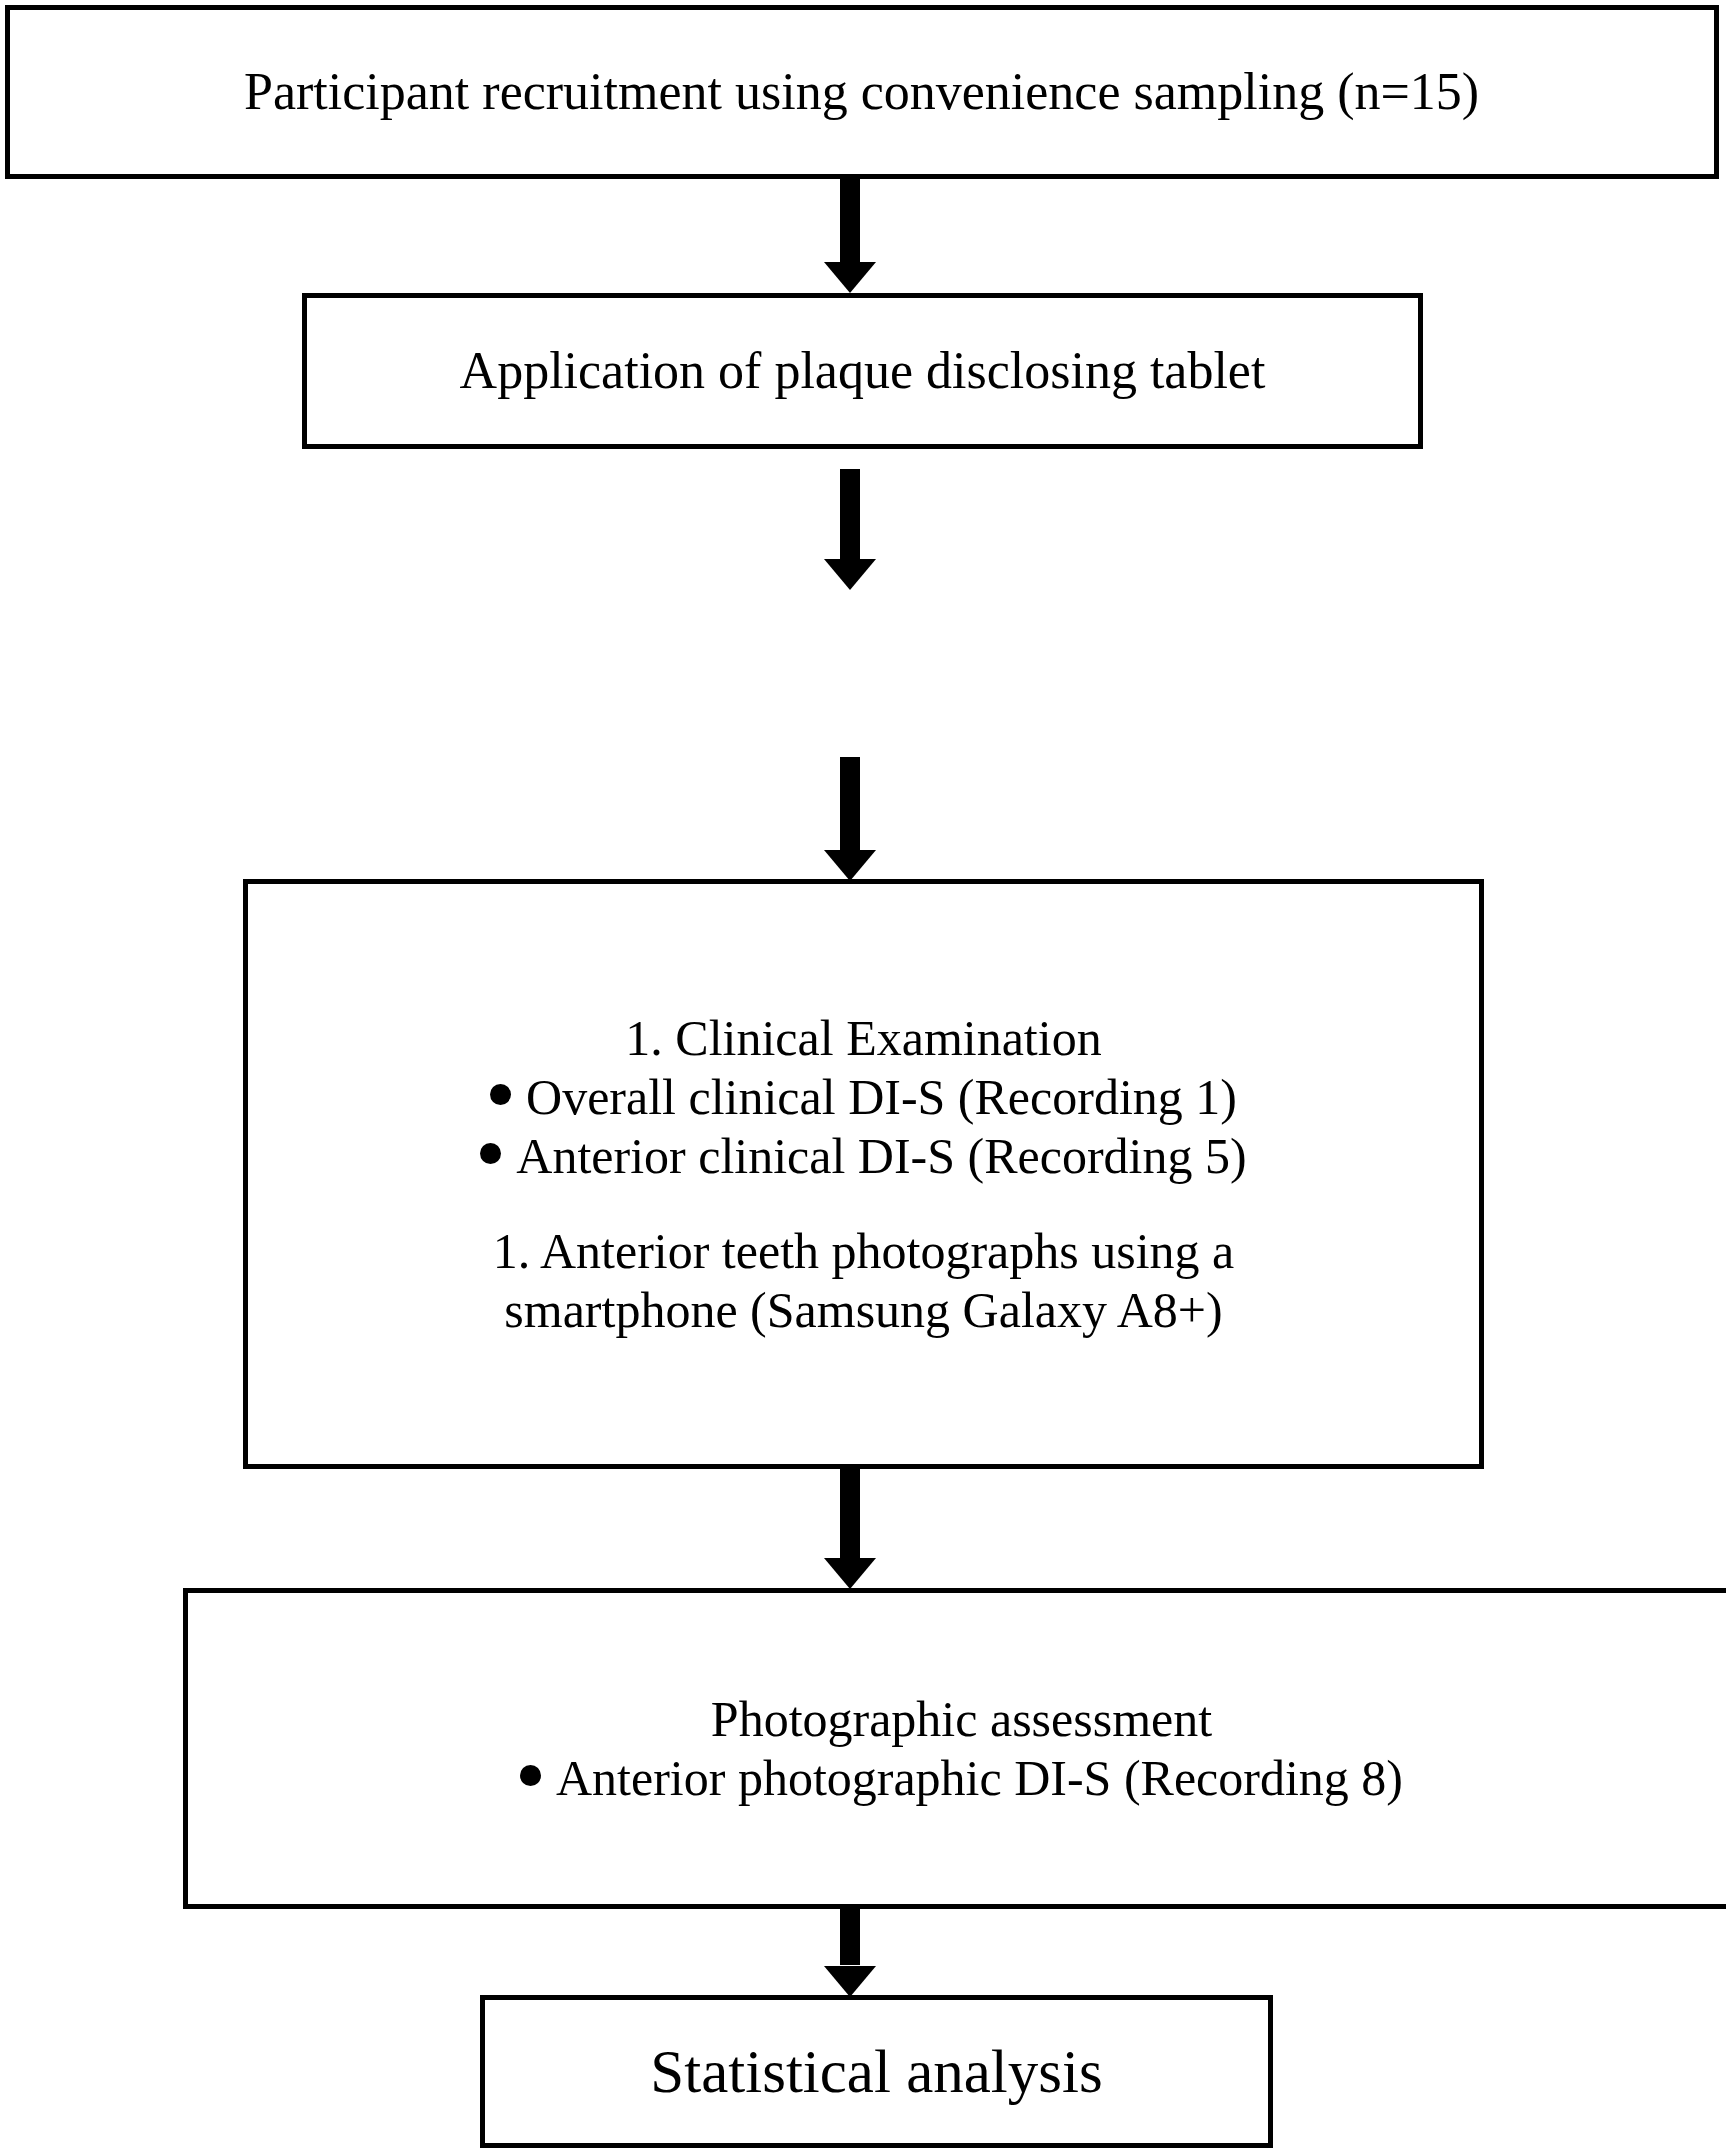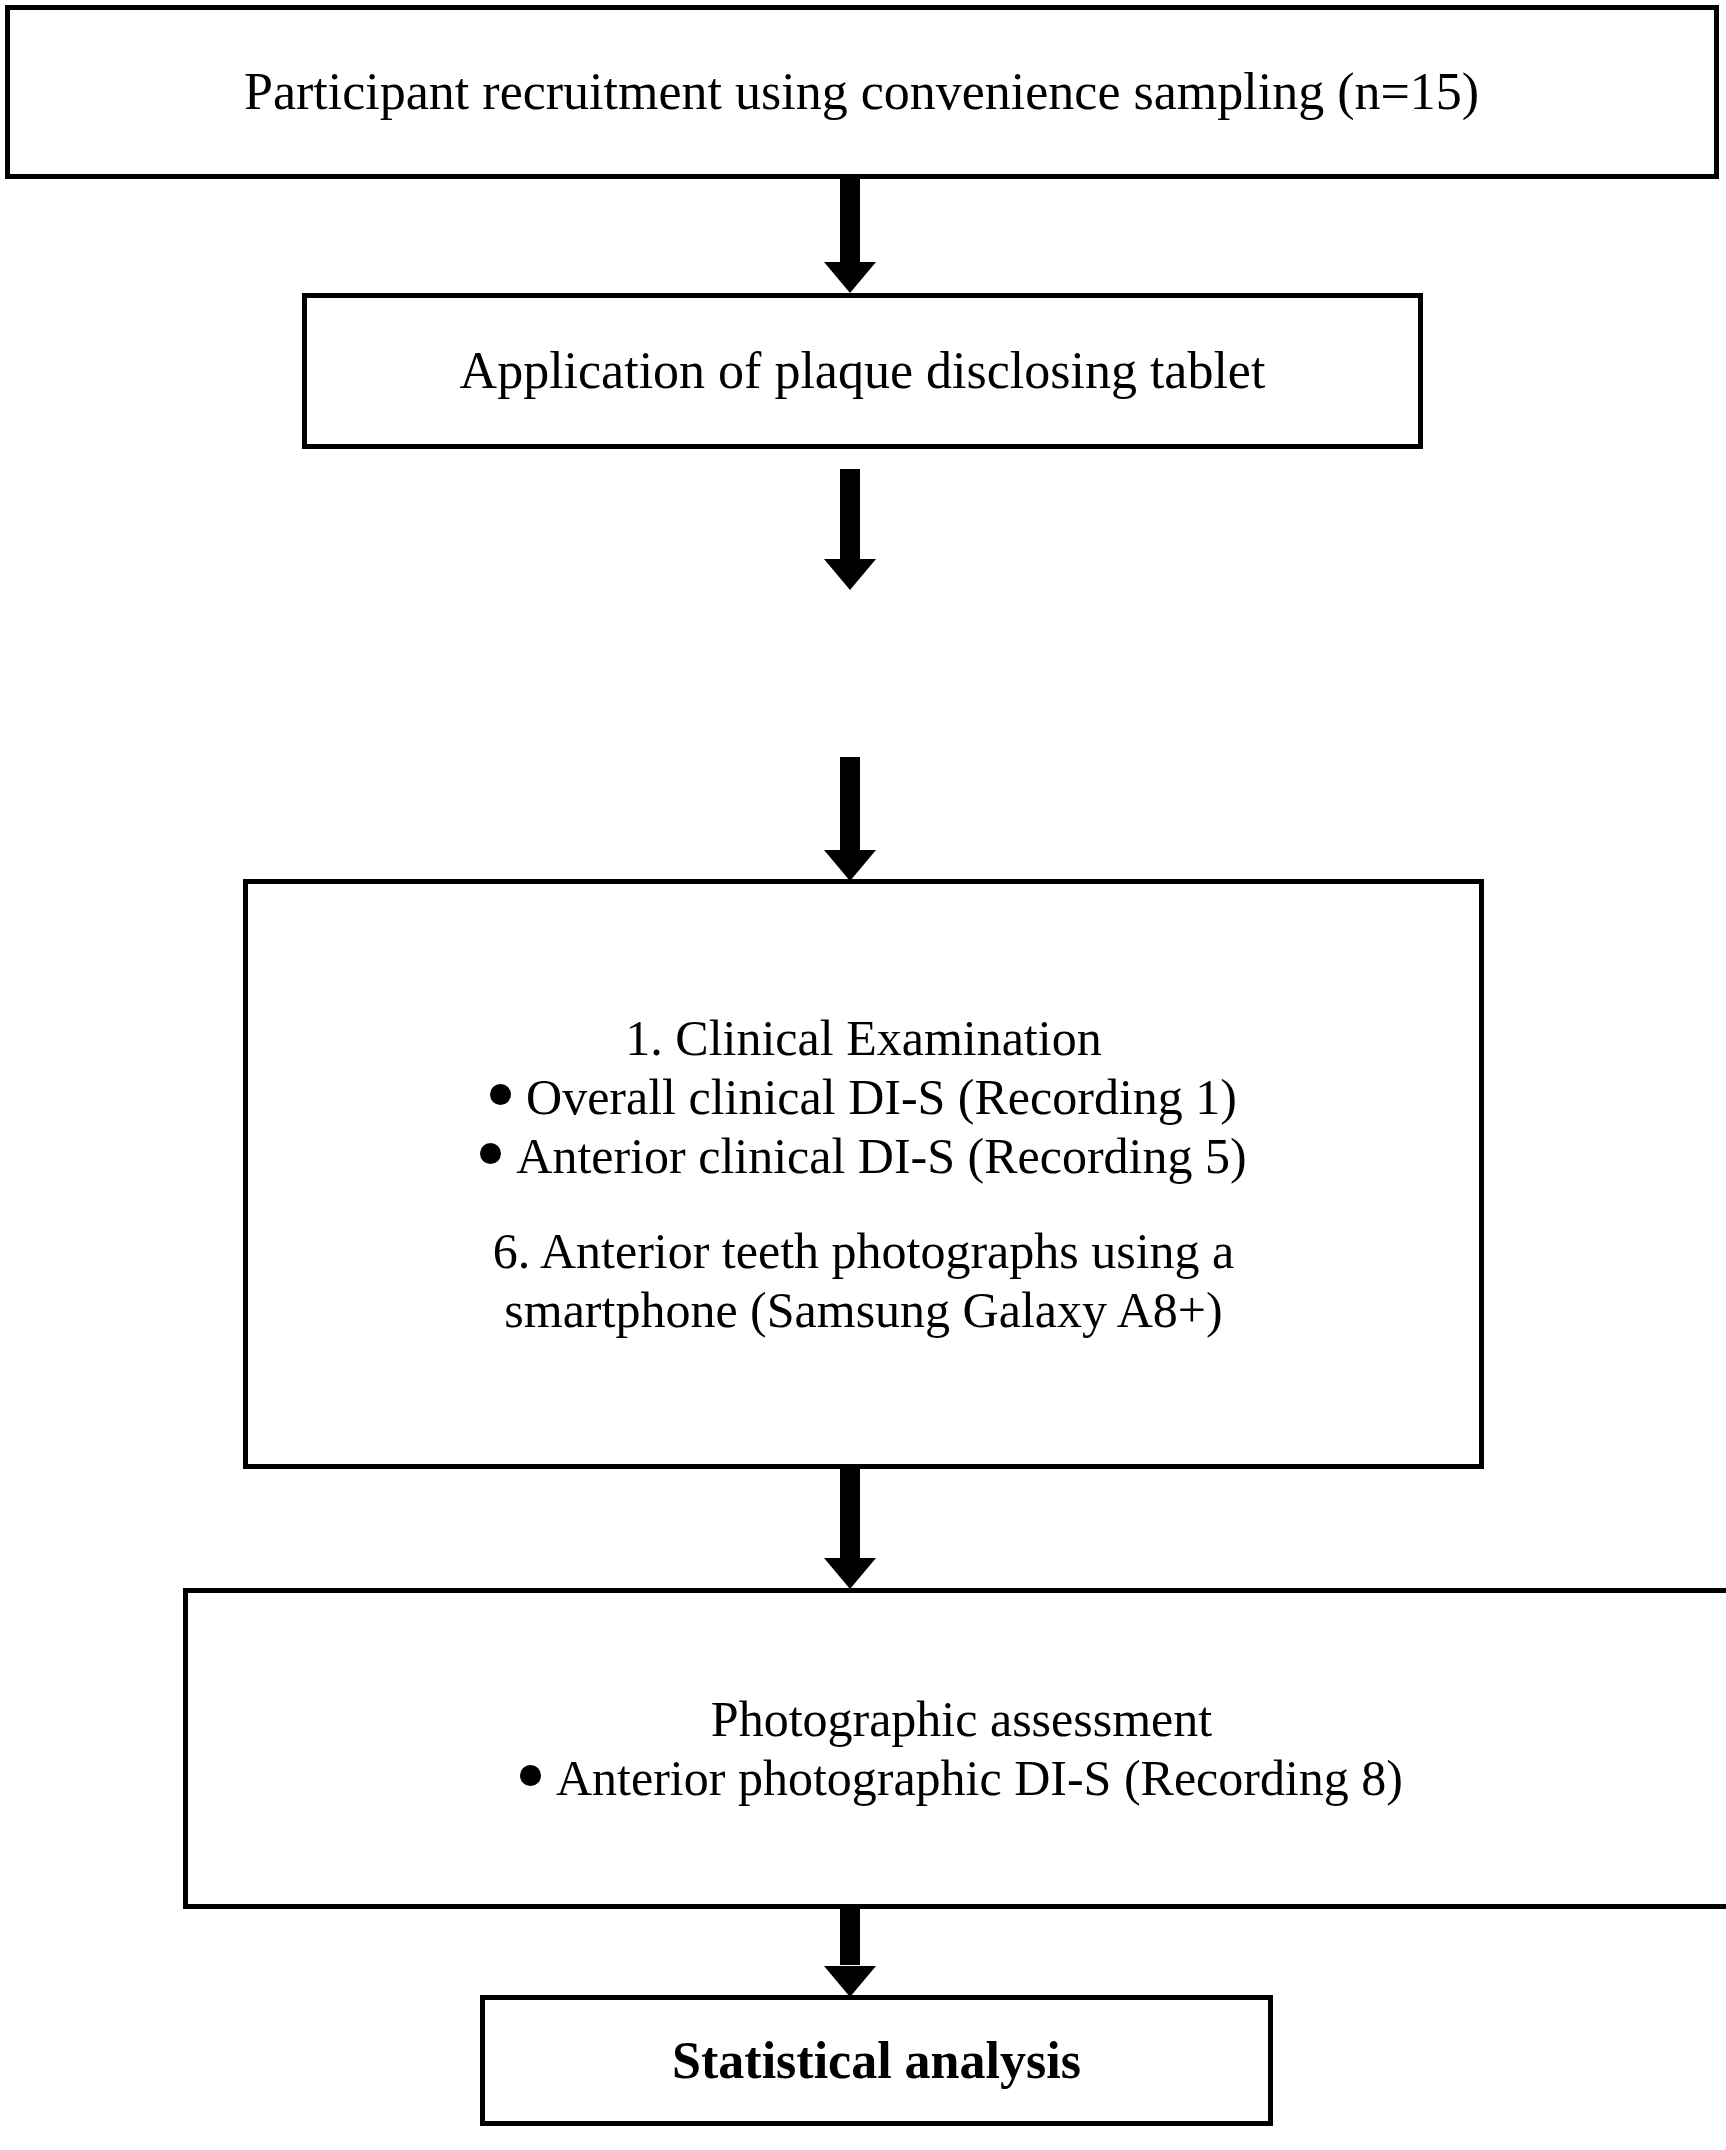--- a/index.html
+++ b/index.html
@@ -80,21 +80,21 @@
     border-right: 26.5px solid transparent;
     border-top: 31px solid #000000;
   }
 
   
   #node-recruitment   { left: 4.6px;   top: 4.6px;    width: 1714px; height: 174px; font-size: 52px; }
   #node-disclosing    { left: 302px; top: 293px;  width: 1121px; height: 156px; font-size: 52px; }
   #node-consent       { left: 361px; top: 588px;  width: 1006px; height: 171px; font-size: 52px; }
   #node-clinical-exam { left: 243px; top: 879px;  width: 1241px; height: 590px; font-size: 50px; }
   #node-photo-assess  { left: 183px; top: 1588px; width: 1557px; height: 321px; font-size: 50px; }
-  #node-statistics    { left: 480px; top: 1995px; width: 793px;  height: 131px; font-size: 52px; font-weight: bold; }
+  #node-statistics    { left: 480px; top: 1995px; width: 793px;  height: 153px; font-size: 61px; }
 
   
   #arrow-1 { left: 823px; top: 176px;  width: 53px; height: 117px; }
   #arrow-2 { left: 823px; top: 469px;  width: 53px; height: 121px; }
   #arrow-3 { left: 823px; top: 757px;  width: 53px; height: 124px; }
   #arrow-4 { left: 823px; top: 1467px; width: 53px; height: 122px; }
   #arrow-5 { left: 823px; top: 1907px; width: 53px; height: 90px;  }
 </style>
 </head>
 <body>
@@ -123,21 +123,21 @@
   <div class="arrow" id="arrow-3">
     <div class="shaft" style="height:93px"></div>
     <div class="head"></div>
   </div>
 
   <div class="node" id="node-clinical-exam">
     <span class="line">1. Clinical Examination</span>
     <span class="bullet-line"><span class="bullet-dot"></span><span>Overall clinical DI-S (Recording 1)</span></span>
     <span class="bullet-line"><span class="bullet-dot"></span><span>Anterior clinical DI-S (Recording 5)</span></span>
     <span class="spacer"></span>
-    <span class="line">6. Anterior teeth photographs using a</span>
+    <span class="line">1. Anterior teeth photographs using a</span>
     <span class="line">smartphone (Samsung Galaxy A8+)</span>
   </div>
 
   <div class="arrow" id="arrow-4">
     <div class="shaft" style="height:91px"></div>
     <div class="head"></div>
   </div>
 
   <div class="node" id="node-photo-assess">
     <span class="line">Photographic assessment</span>

